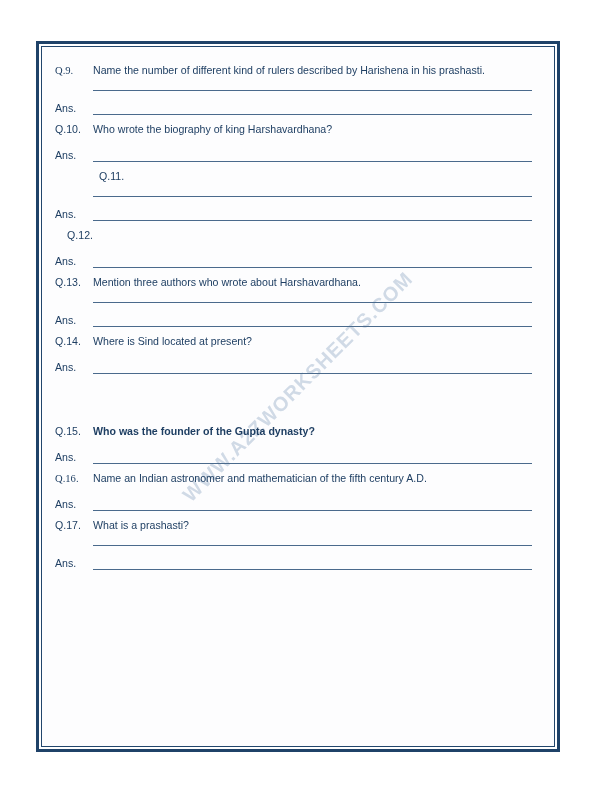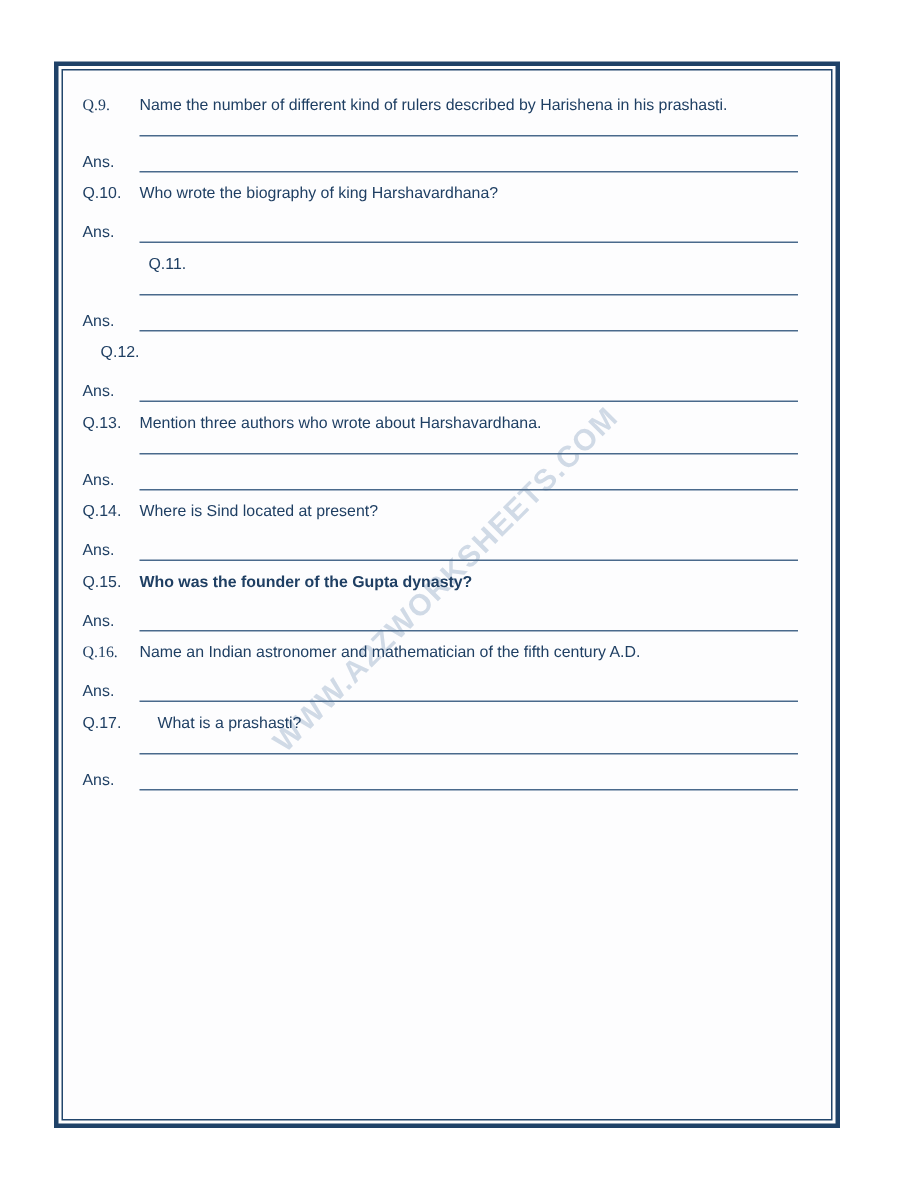--- a/index.html
+++ b/index.html
@@ -190,21 +190,21 @@
           </div>
           <div class="arow">
             <div class="alabel" style="color: rgb(31, 63, 99);">Ans.</div>
             <div class="alines">
               <div class="aline" style="border-bottom-color: rgb(74, 106, 140);"></div>
             </div>
           </div>
         </div>
         <div class="qblock">
           <div class="qrow">
-            <div class="qnum" style="color: rgb(31, 63, 99);">Q.15.</div>
+            <div class="qnum" style="color: rgb(31, 63, 99); margin-top: 43px;">Q.15.</div>
             <div class="qtext" style="color: rgb(31, 63, 99); font-weight: bold;">Who was the founder of the Gupta dynasty?</div>
           </div>
           <div class="arow">
             <div class="alabel" style="color: rgb(31, 63, 99);">Ans.</div>
             <div class="alines">
               <div class="aline" style="border-bottom-color: rgb(74, 106, 140);"></div>
             </div>
           </div>
         </div>
         <div class="qblock">
@@ -215,21 +215,21 @@
           <div class="arow">
             <div class="alabel" style="color: rgb(31, 63, 99);">Ans.</div>
             <div class="alines">
               <div class="aline" style="border-bottom-color: rgb(74, 106, 140);"></div>
             </div>
           </div>
         </div>
         <div class="qblock">
           <div class="qrow">
             <div class="qnum" style="color: rgb(31, 63, 99);">Q.17.</div>
-            <div class="qtext" style="color: rgb(31, 63, 99); margin-left: 12px;">What is a prashasti?</div>
+            <div class="qtext" style="color: rgb(31, 63, 99);">What is a prashasti?</div>
           </div>
           <div class="arow">
             <div class="alabel" style="color: rgb(31, 63, 99);">Ans.</div>
             <div class="alines">
               <div class="aline" style="border-bottom-color: rgb(74, 106, 140);"></div>
               <div class="aline" style="border-bottom-color: rgb(74, 106, 140);"></div>
             </div>
           </div>
         </div>
       </div>

